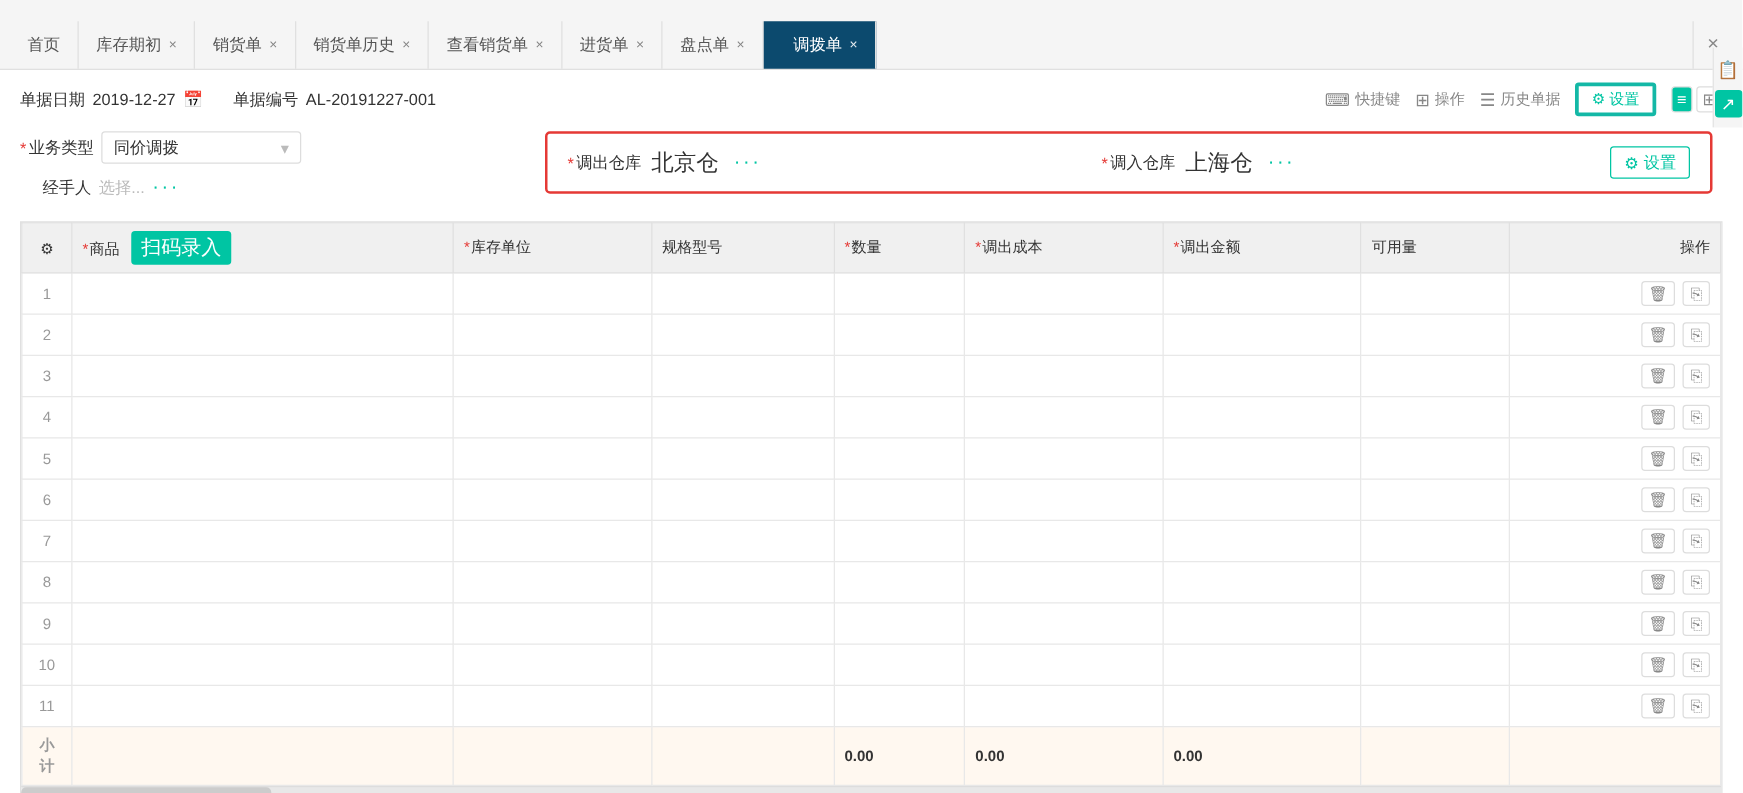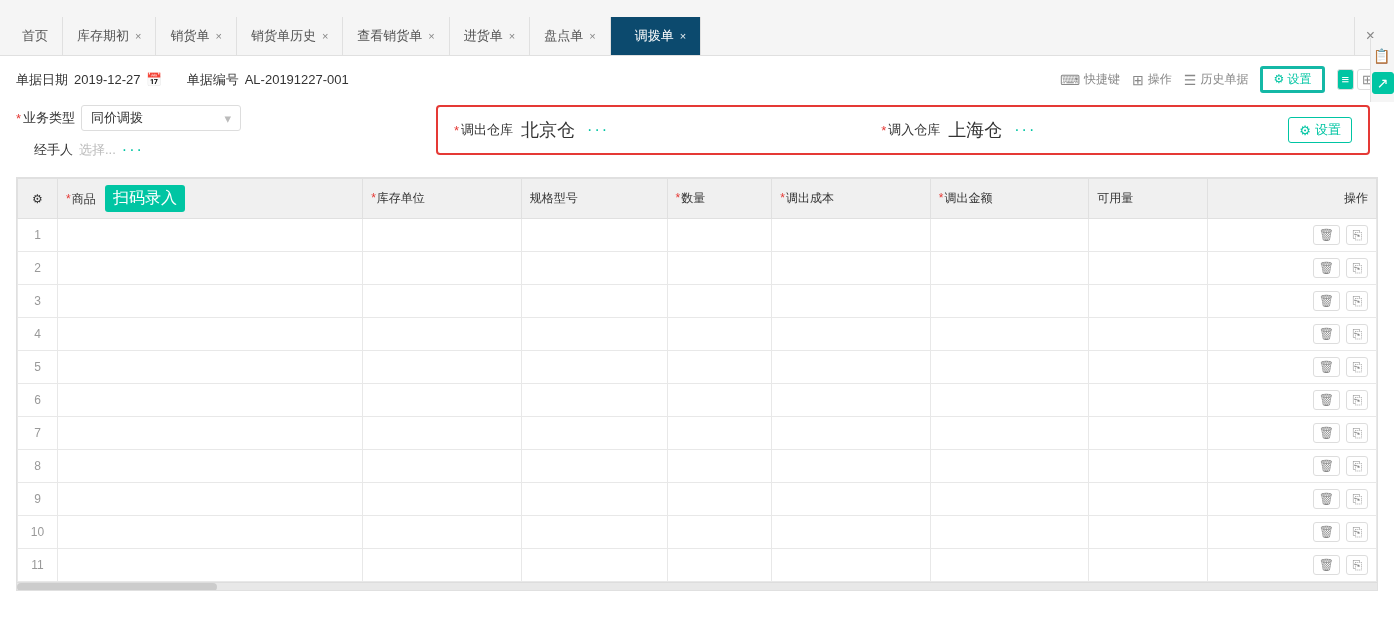--- a/index.html
+++ b/index.html
@@ -546,20 +546,31 @@
       <td></td>
       <td></td>
       <td></td>
       <td></td>
       <td></td>
       <td class="op-cell">
         <button class="op-btn">🗑</button>
         <button class="op-btn">⎘</button>
       </td>
     </tr>
+          <tr class="subtotal-row">
+      <td class="row-num">小计</td>
+      <td></td>
+      <td></td>
+      <td></td>
+      <td class="subtotal-value">0.00</td>
+      <td class="subtotal-value">0.00</td>
+      <td class="subtotal-value">0.00</td>
+      <td></td>
+      <td></td>
+    </tr>
         </tbody>
     </table>
     <div class="table-scroll-track">
       <div class="table-scroll-thumb"></div>
     </div>
   </div>
 
 </div>
 
 <div class="right-sidebar">

